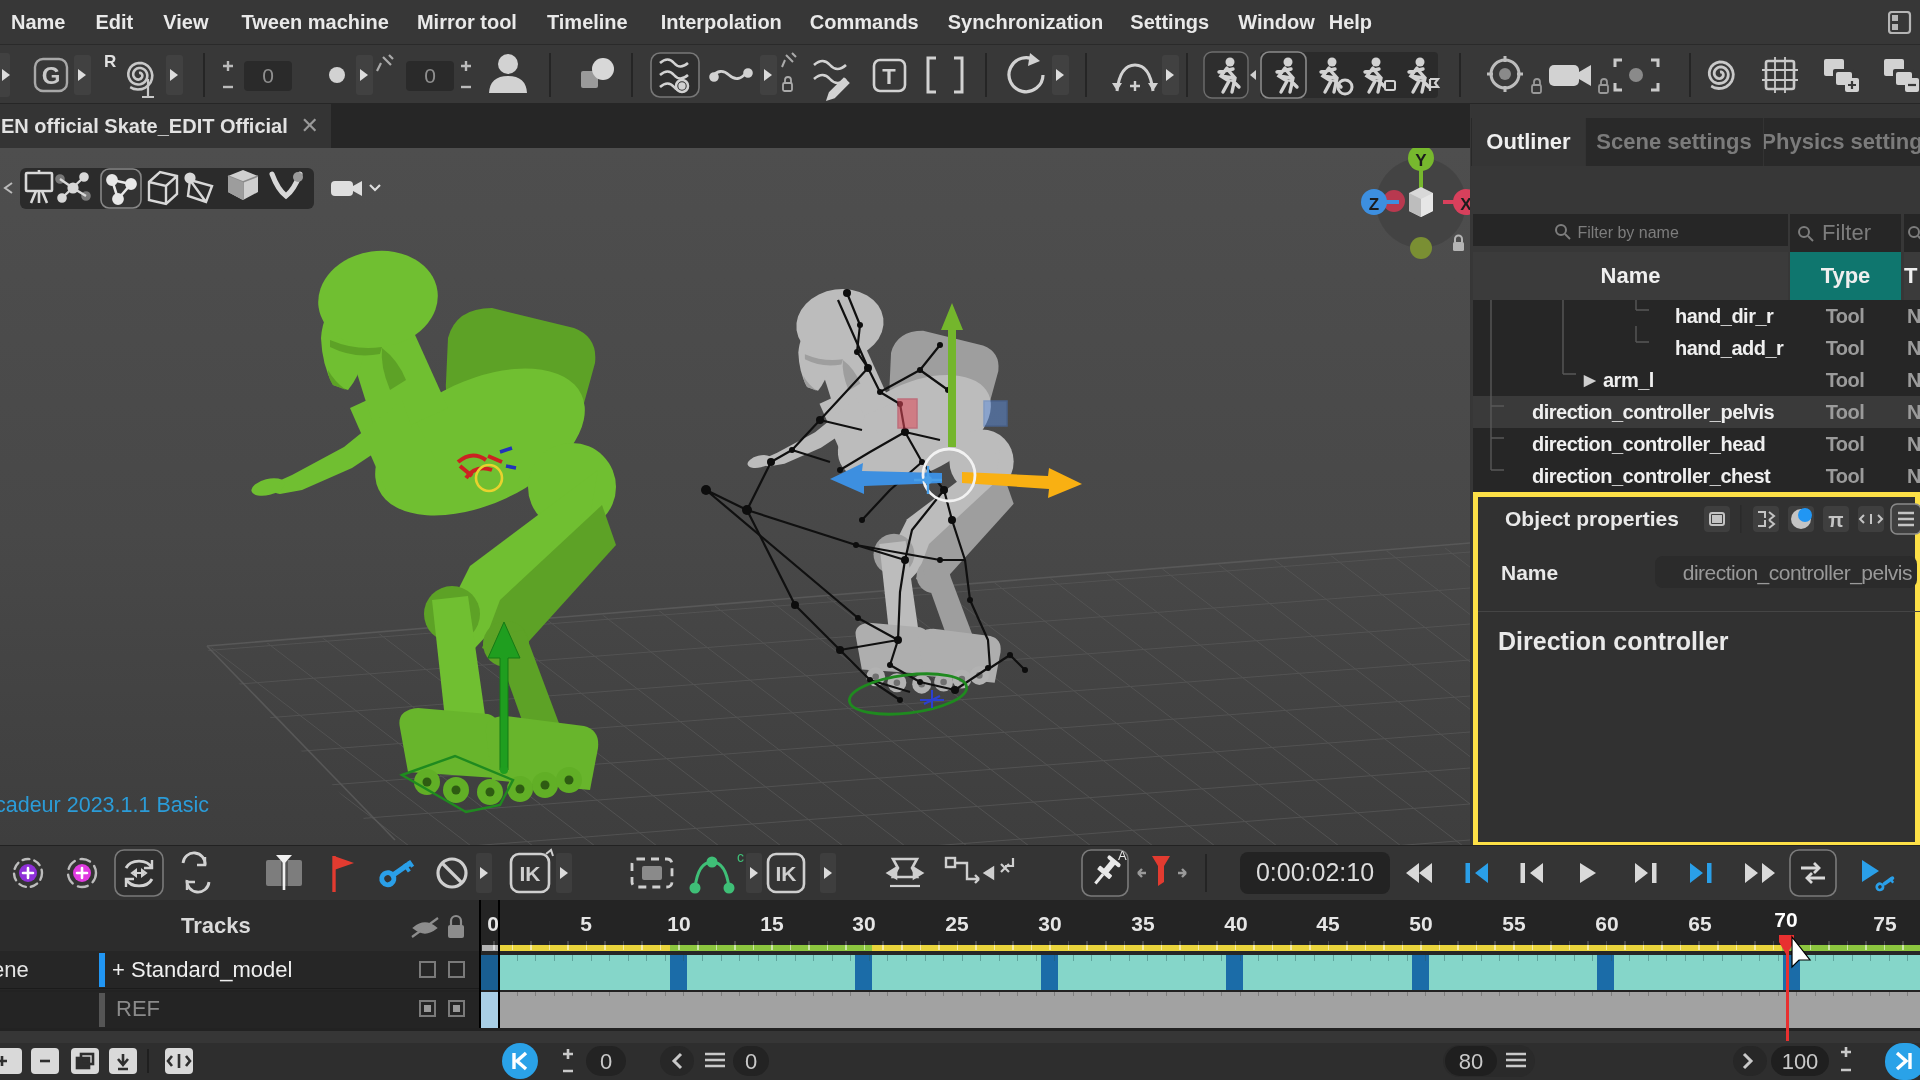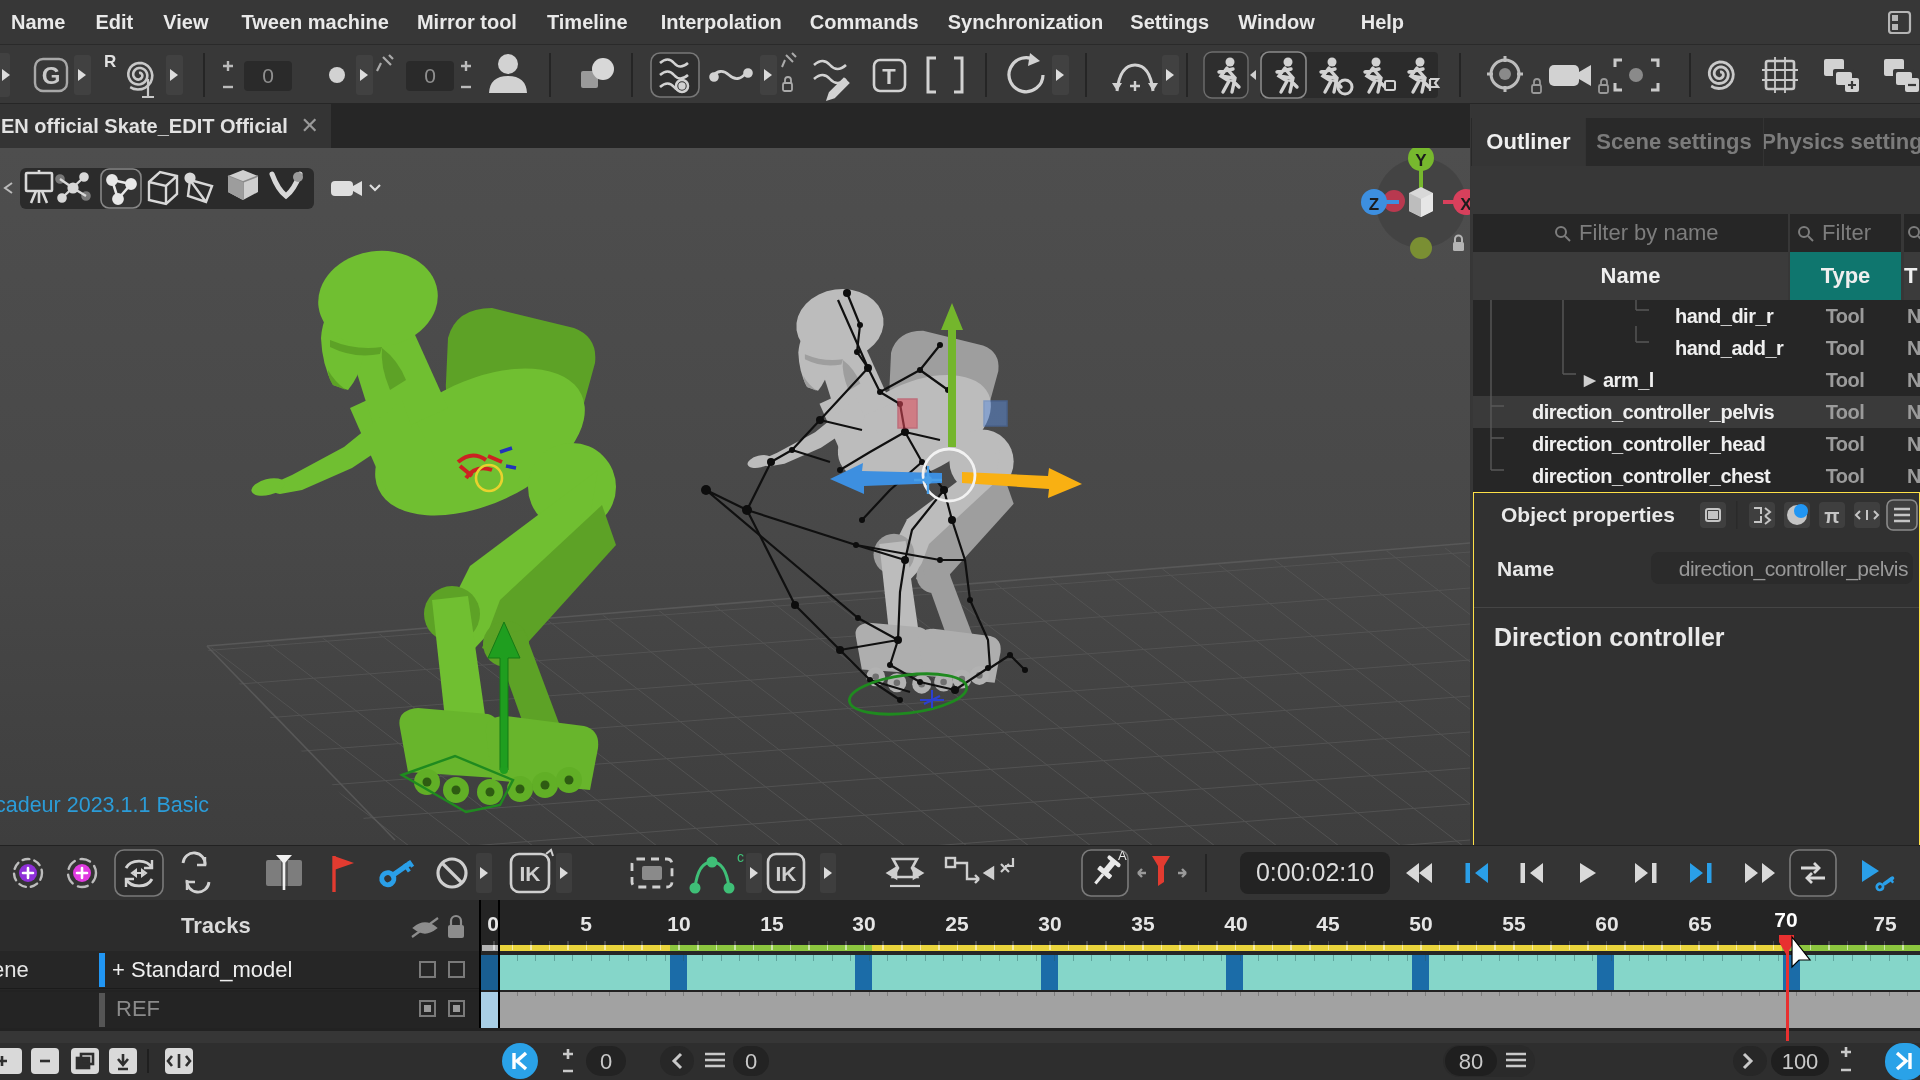--- a/index.html
+++ b/index.html
@@ -14,21 +14,21 @@
   #menubar span:nth-child(2) { margin-left:30px; }
   #menubar span:nth-child(3) { margin-left:30px; }
   #menubar span:nth-child(4) { margin-left:33px; }
   #menubar span:nth-child(5) { margin-left:28px; }
   #menubar span:nth-child(6) { margin-left:30px; }
   #menubar span:nth-child(7) { margin-left:33px; }
   #menubar span:nth-child(8) { margin-left:28px; }
   #menubar span:nth-child(9) { margin-left:29px; }
   #menubar span:nth-child(10) { margin-left:27px; }
   #menubar span:nth-child(11) { margin-left:29px; }
-  #menubar span:nth-child(12) { margin-left:46px;text-align:center; }
+  #menubar span:nth-child(12) { margin-left:14px;text-align:center; }
 
   
   #toolbar { position:absolute; left:0; top:44px; width:1920px; height:60px; background:#383838;
     border-top:1px solid #2a2a2a; border-bottom:1px solid #262626; }
 
   
   #tabbar { position:absolute; left:0; top:104px; width:1470px; height:44px; background:#262626; }
   #tab1 { position:absolute; left:0; top:0; width:331px; height:44px; background:#343434;
     color:#e2e2e2; font-size:20px; font-weight:700; line-height:44px; padding-left:1px; }
   #tab1 .x { position:absolute; right:12px; top:0px; color:#9a9a9a; font-size:22px; font-weight:400; line-height:44px; }
@@ -40,21 +40,21 @@
   #rpanel { position:absolute; left:1471px; top:104px; width:449px; height:741px; background:#373737; overflow:hidden; }
   .rtab { position:absolute; top:14px; height:48px; white-space:nowrap; overflow:hidden; font-size:22px; font-weight:700;
     display:flex; align-items:center; justify-content:center; }
   #outl-list { position:absolute; left:2px; top:196px; width:447px; background:#262626; }
   .orow { position:relative; height:32px; line-height:32px; color:#efefef; font-size:20px; font-weight:700; letter-spacing:-0.5px; }
   .orow .typ { position:absolute; left:342px; width:60px; text-align:center; color:#9b9b9b; }
   .orow .tc3 { position:absolute; left:434px; color:#9b9b9b; }
 
   
   #objprops { position:absolute; left:2px; top:388px; width:447px; height:355px;
-    background:#313131; border:1px solid #fde047; }
+    background:#313131; border:5px solid #fde047; }
 
   
   #playbar { position:absolute; left:0; top:845px; width:1920px; height:55px; background:#343434;
     border-top:1px solid #222; }
 
   
   #timeline { position:absolute; left:0; top:900px; width:1920px; height:131px; background:#222; }
   #trackhdr { position:absolute; left:0; top:0; width:479px; height:51px; background:#2c2c2c; }
   #ruler { position:absolute; left:479px; top:0; width:1441px; height:51px; background:#242424; }
   .rnum { position:absolute; top:12px; color:#e5e5e5; font-size:21px; font-weight:700; transform:translateX(-50%); }
@@ -511,21 +511,21 @@
     <text x="-5" y="812" font-size="21.5" fill="#2b9cd8" font-family="Liberation Sans">cadeur 2023.1.1 Basic</text>
   </svg>
   </div>
   <div id="rpanel">
     <div style="position:absolute;left:0;top:0;width:449px;height:14px;background:#353535"></div>
     <div style="position:absolute;left:0;top:14px;width:449px;height:48px;background:#292929"></div>
     <div class="rtab" style="left:1px;width:113px;background:#353535;color:#efefef">Outliner</div>
     <div class="rtab" style="left:114px;width:177px;color:#7b7b7b;border-left:1px solid #333;">Scene settings</div>
     <div class="rtab" style="left:292px;width:157px;color:#7b7b7b;border-left:1px solid #333;">Physics setting</div>
 
-    <div style="position:absolute;left:2px;top:110px;width:315px;height:38px;background:#262626;color:#7d7d7d;font-size:22px;line-height:38px;">
+    <div style="position:absolute;left:2px;top:110px;width:315px;height:32px;background:#262626;color:#7d7d7d;font-size:16px;line-height:38px;">
       <span style="margin-left:80px;"><svg width="20" height="20" viewBox="0 0 20 20" style="vertical-align:-4px;">
             <circle cx="8" cy="8" r="5" fill="none" stroke="#7d7d7d" stroke-width="2"></circle>
             <path d="M12,12 L17,17" stroke="#7d7d7d" stroke-width="2"></path>
           </svg> Filter by name</span>
     </div>
     <div style="position:absolute;left:319px;top:110px;width:111px;height:38px;background:#262626;color:#7d7d7d;font-size:22px;line-height:38px;">
       <span style="margin-left:6px;"><svg width="20" height="20" viewBox="0 0 20 20" style="vertical-align:-4px;">
             <circle cx="8" cy="8" r="5" fill="none" stroke="#7d7d7d" stroke-width="2"></circle>
             <path d="M12,12 L17,17" stroke="#7d7d7d" stroke-width="2"></path>
           </svg> Filter b...</span>

